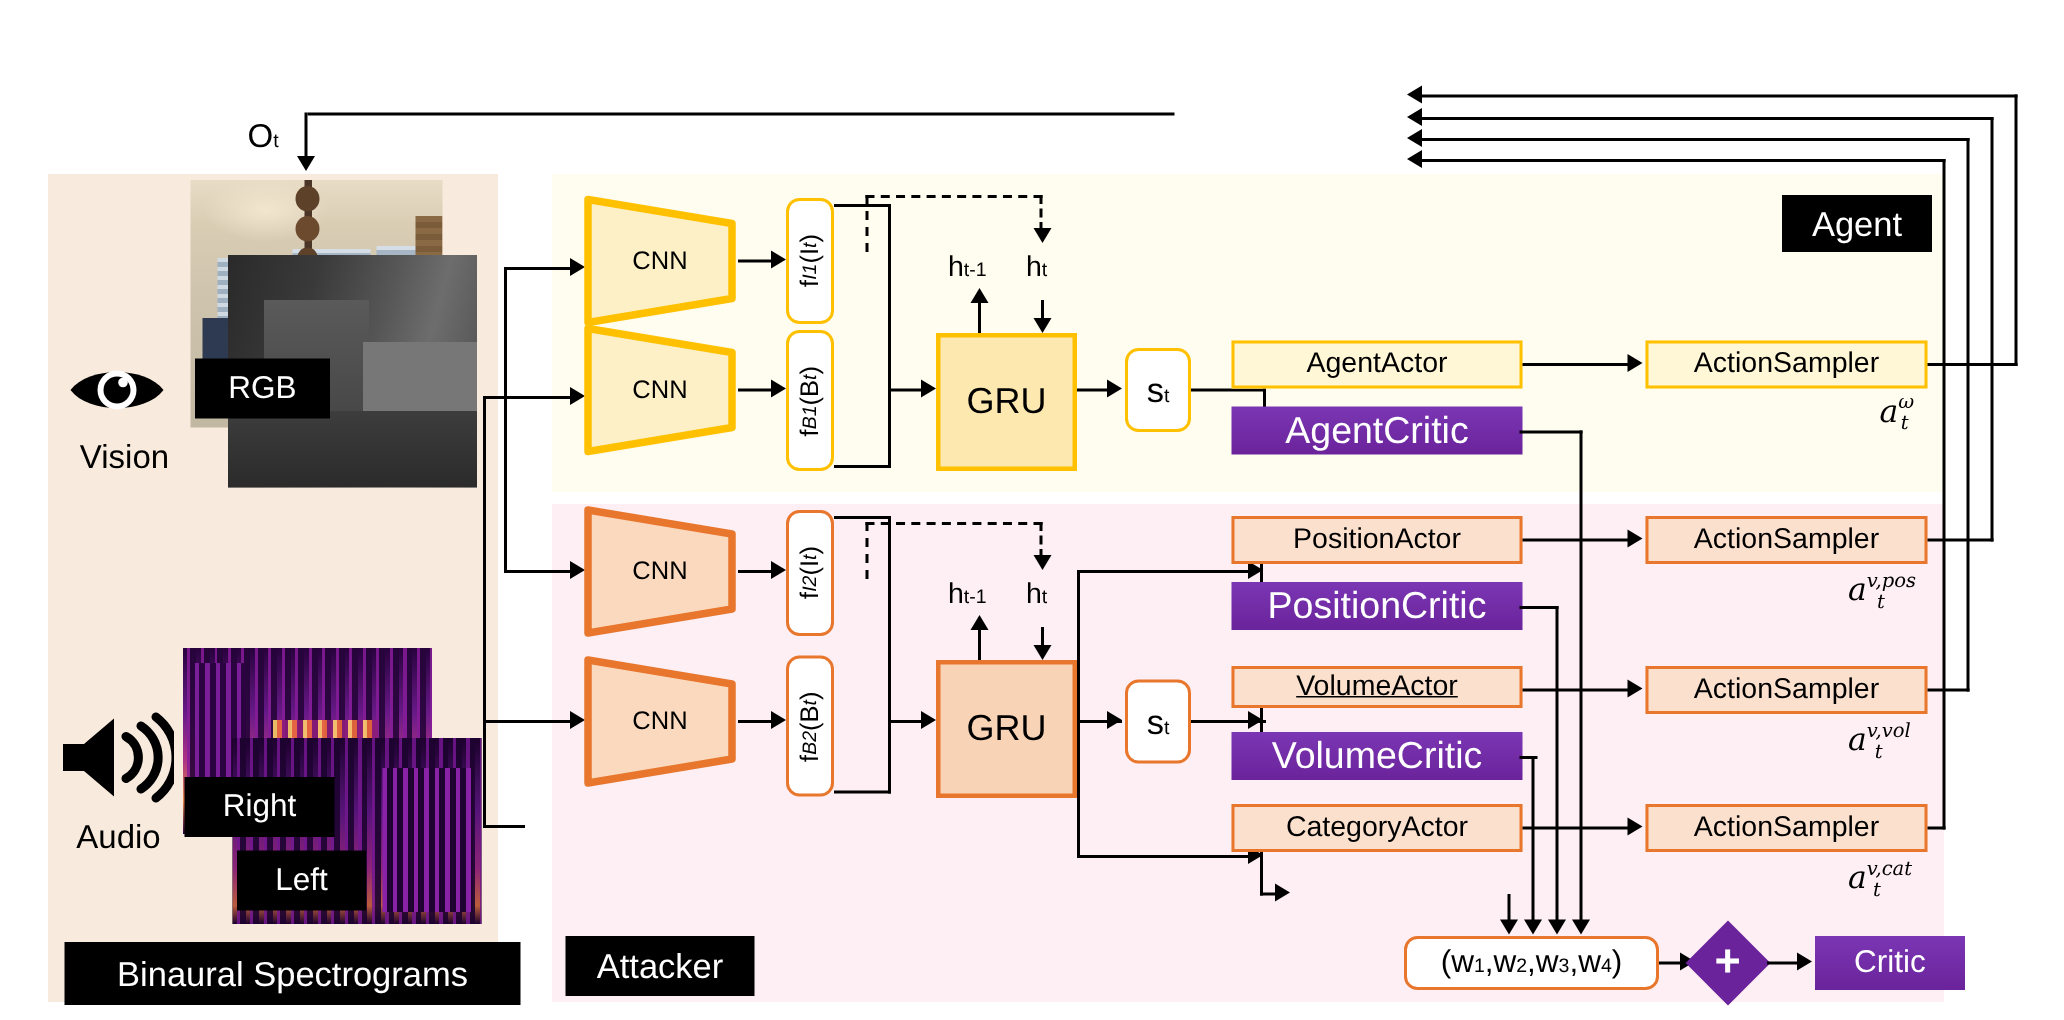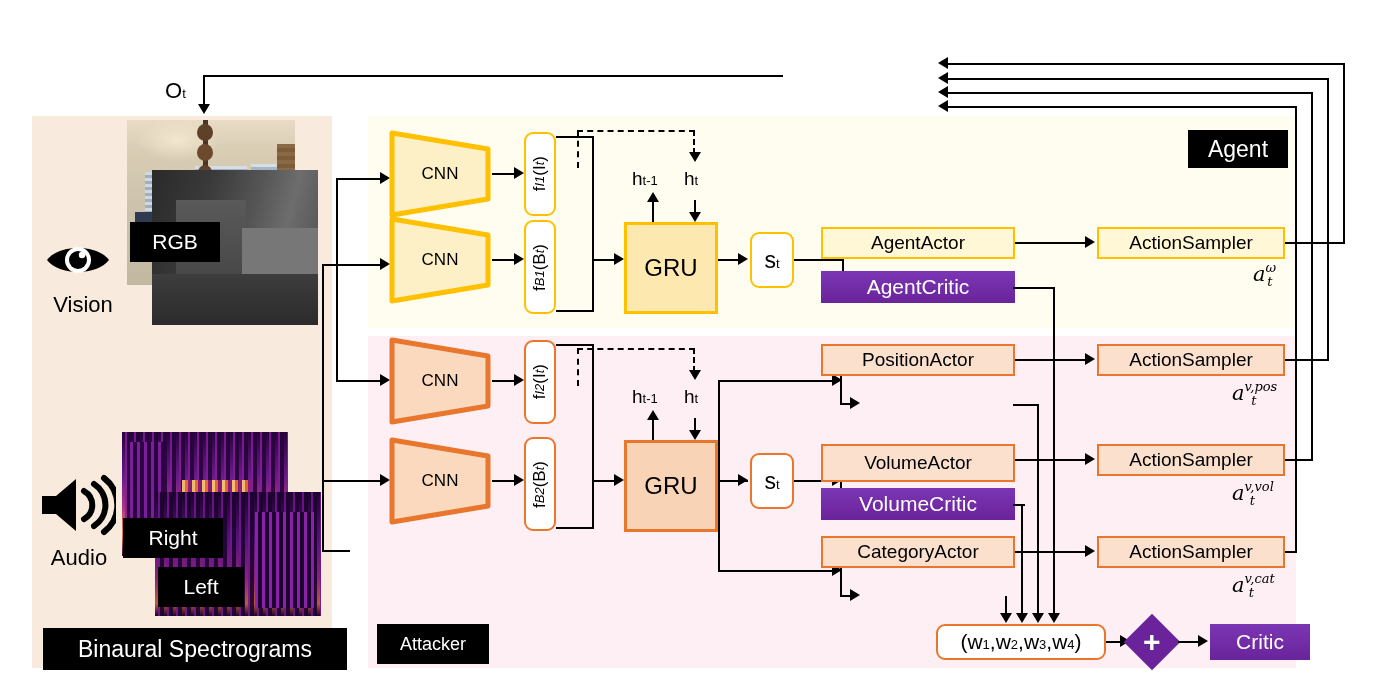--- a/index.html
+++ b/index.html
@@ -12,21 +12,21 @@
   .panel-left{left:32px;top:116px;width:300px;height:552px;background:#F8EADC;}
   .panel-agent{left:368px;top:116px;width:928px;height:212px;background:#FFFDF0;}
   .panel-attacker{left:368px;top:336px;width:928px;height:332px;background:#FDEFF4;}
 
   
   .box{display:flex;align-items:center;justify-content:center;text-align:center;
        font-family:"Liberation Sans",sans-serif;line-height:1.05;}
   .b-env{background:#A9D08E;border:1.6px solid #555;color:#000;font-size:21px;}
   .b-yellow{background:#FFF7D6;border:2.6px solid #FFC000;color:#000;font-size:19px;}
   .b-orange{background:#FBE0CE;border:2.2px solid #E8762C;color:#000;font-size:19px;}
-  .b-purple{background:linear-gradient(180deg,#7B36B4 0%,#6A239A 100%);border:none;color:#fff;font-size:21px;}
+  .b-purple{background:linear-gradient(180deg,#7B36B4 0%,#6A239A 100%);border:none;color:#fff;font-size:25px;}
   .b-white-y{background:#fff;border:2.4px solid #FFC000;border-radius:9px;color:#000;}
   .b-white-o{background:#fff;border:2.2px solid #E8762C;border-radius:9px;color:#000;}
   .gru-y{background:#FDE8B0;border:3px solid #FFC000;font-size:24px;}
   .gru-o{background:#F8D3B6;border:3px solid #E8762C;font-size:24px;}
   .blacklabel{background:#000;color:#fff;display:flex;align-items:center;justify-content:center;}
 
   .vlabel{writing-mode:vertical-rl;transform:rotate(180deg);white-space:nowrap;font-size:17px;}
 
   
   .cnn{position:absolute;display:flex;align-items:center;justify-content:center;
@@ -102,21 +102,21 @@
     <div class="abs" style="left:150px;top:24px;width:18px;height:86px;background:repeating-linear-gradient(180deg,#8a6a45 0 4px,#7a5c3a 4px 8px);"></div>
   </div>
 
   <div class="imgbox" style="left:152px;top:170px;width:166px;height:155px;
               background:linear-gradient(105deg,#2a2a2a 0%,#3a3a3a 30%,#565656 55%,#6d6d6d 72%,#4a4a4a 100%);">
     <div class="abs" style="left:24px;top:30px;width:70px;height:74px;background:linear-gradient(180deg,#5a5a5a,#484848);"></div>
     <div class="abs" style="left:90px;top:58px;width:76px;height:50px;background:#777;"></div>
     <div class="abs" style="left:0px;top:104px;width:166px;height:51px;background:linear-gradient(180deg,#3d3d3d,#2b2b2b);"></div>
   </div>
 
-  <div class="cap" style="left:130px;top:222px;width:74px;height:38px;">
+  <div class="cap" style="left:130px;top:239px;width:74px;height:38px;">
     <span>RGB</span>
   </div>
 
   <div class="eye" style="left:45px;top:240px;width:66px;height:40px;">
     <svg width="66" height="40" viewBox="0 0 66 40">
       <path d="M2 20 C14 4, 52 4, 64 20 C52 36, 14 36, 2 20 Z" fill="#000"></path>
       <circle cx="33" cy="20" r="13" fill="#fff"></circle>
       <circle cx="33" cy="20" r="9" fill="#000"></circle>
       <circle cx="37" cy="15" r="3.2" fill="#fff"></circle>
     </svg>
@@ -360,21 +360,24 @@
   <div class="abs arw arw-r" style="left:832px;top:564px;"></div>
   <div class="abs ln v" style="left:840px;top:551px;height:46px;"></div>
   <div class="abs ln h" style="left:840px;top:551px;width:14px;"></div>
   <div class="abs arw arw-r" style="left:850px;top:545px;"></div>
   <div class="abs ln h" style="left:840px;top:595px;width:14px;"></div>
   <div class="abs arw arw-r" style="left:850px;top:589px;"></div>
 
   <div class="abs box b-orange" style="left:821px;top:344px;width:194px;height:32px;">
     <span>PositionActor</span>
   </div>
-  <div class="abs box b-orange" style="left:821px;top:444px;width:194px;height:38px;">
+  <div class="abs box b-purple" style="left:821px;top:388px;width:194px;height:32px;">
+    <span>PositionCritic</span>
+  </div>
+  <div class="abs box b-orange" style="left:821px;top:444px;width:194px;height:28px;text-decoration:underline;">
     <span>VolumeActor</span>
   </div>
   <div class="abs box b-purple" style="left:821px;top:488px;width:194px;height:32px;">
     <span>VolumeCritic</span>
   </div>
   <div class="abs box b-orange" style="left:821px;top:536px;width:194px;height:32px;">
     <span>CategoryActor</span>
   </div>
 
   <div class="abs ln h" style="left:1015px;top:359px;width:74px;"></div>
@@ -452,17 +455,17 @@
     <i>+</i>
   </div>
 
   <div class="abs ln h" style="left:1178px;top:641px;width:22px;"></div>
   <div class="abs arw arw-r" style="left:1198px;top:635px;"></div>
 
   <div class="abs box b-purple" style="left:1210px;top:624px;width:100px;height:36px;font-size:21px;">
     <span>Critic</span>
   </div>
 
-  <div class="abs blacklabel" style="left:377px;top:624px;width:112px;height:40px;font-size:18px;">
+  <div class="abs blacklabel" style="left:377px;top:624px;width:126px;height:40px;font-size:23px;">
     <span>Attacker</span>
   </div>
 
 </div>
 
 </body></html>

